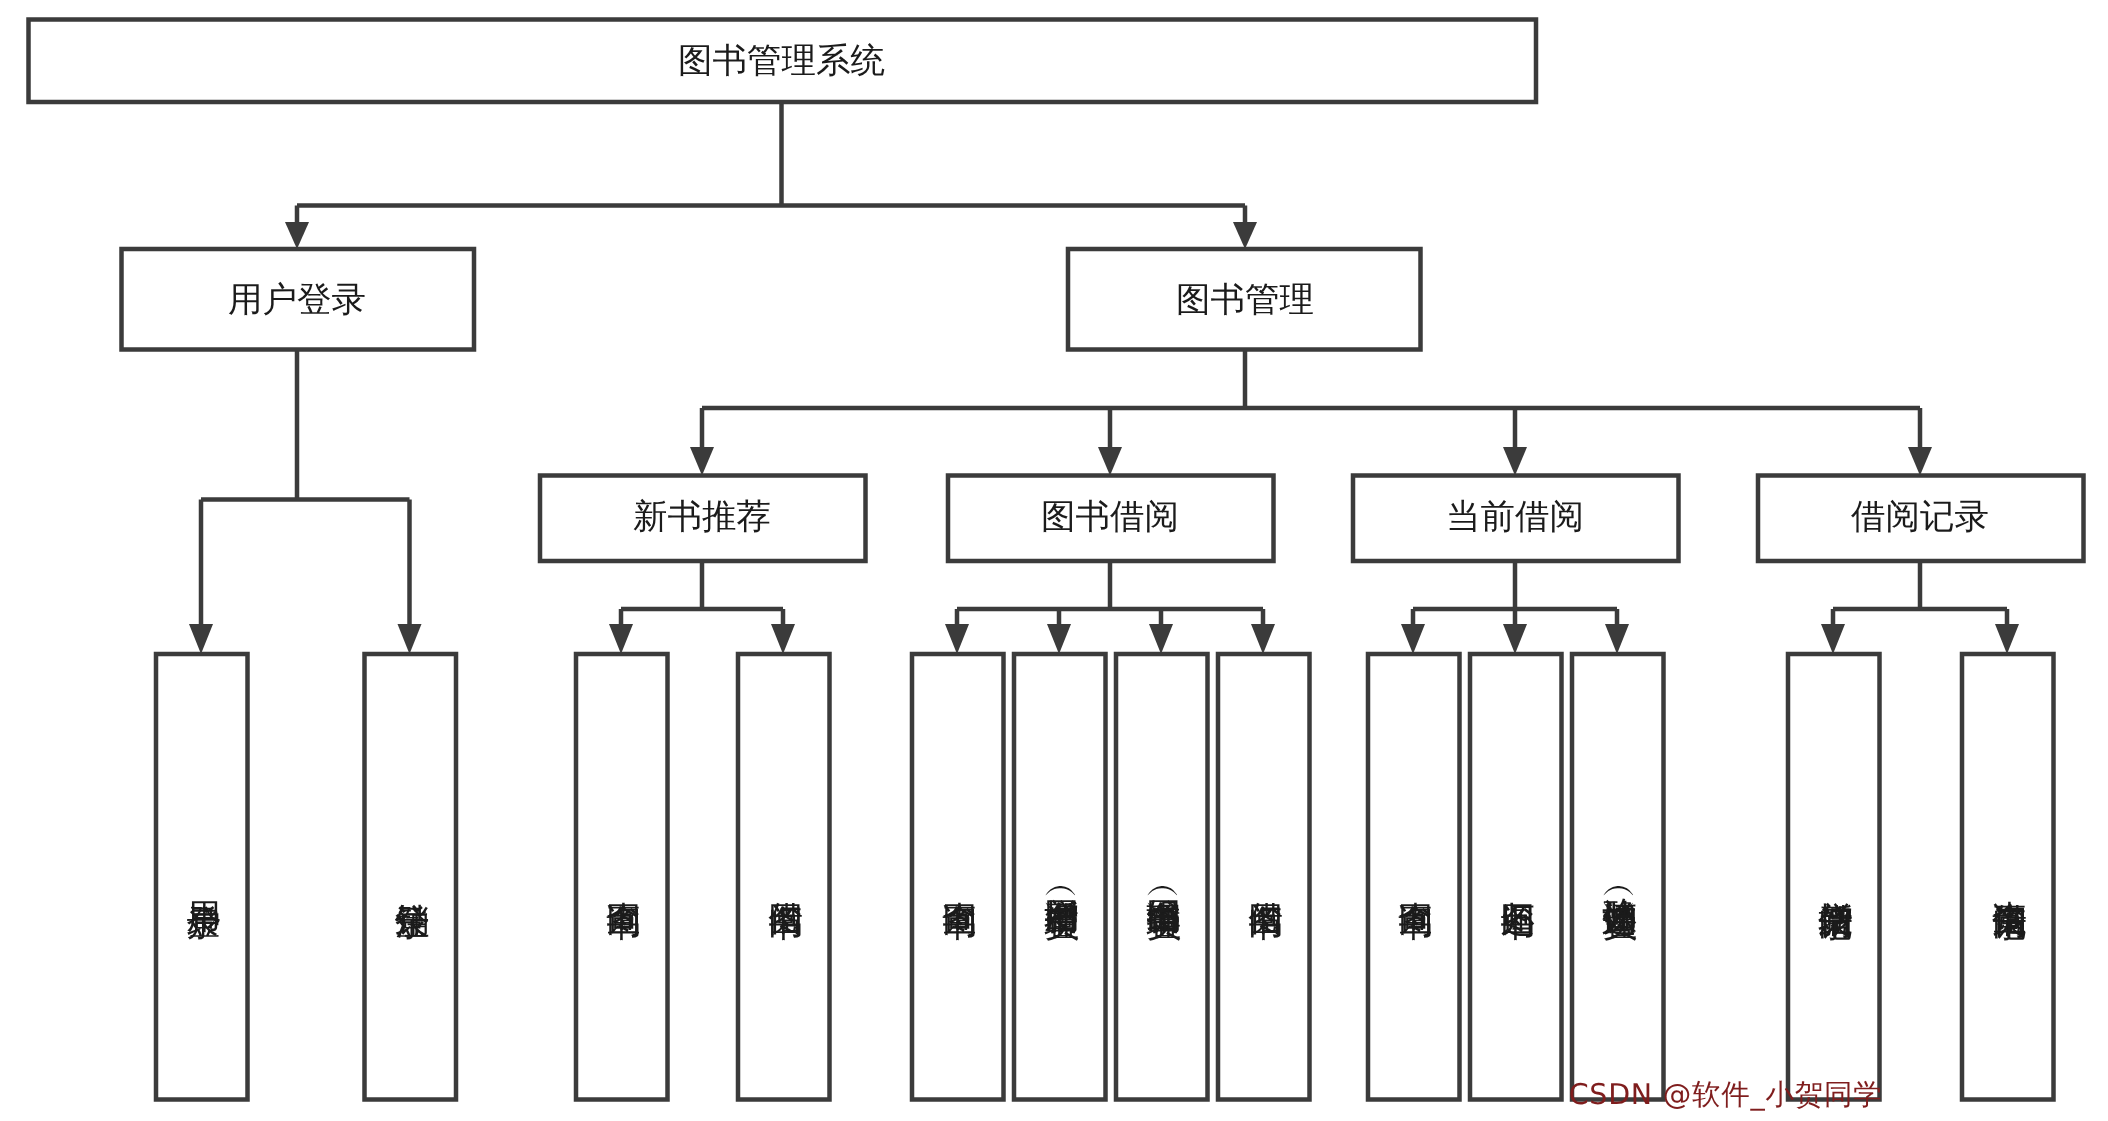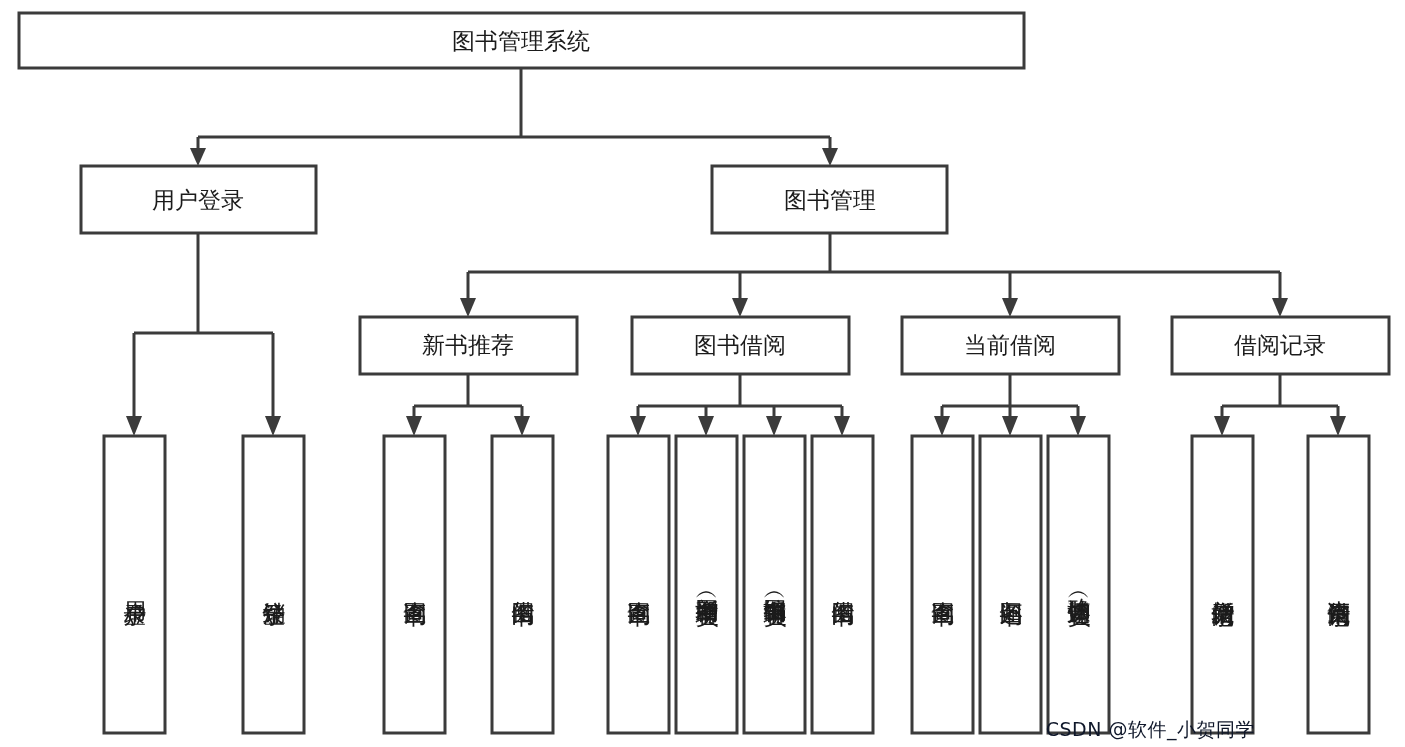--- a/index.html
+++ b/index.html
@@ -62,21 +62,21 @@
     letter-spacing: 1px;
     white-space: nowrap;
     pointer-events: none;
   }
   #watermark {
     position: absolute;
     right: 8px;
     bottom: 4px;
     font-family: "DejaVu Sans", "Liberation Sans", sans-serif;
     font-size: 19px;
-    color: #0f172a;
+    color: #7f1d1d;
     letter-spacing: 0.5px;
     white-space: nowrap;
   }
 </style>
 </head>
 <body>
 
 <div id="diagram-root">
 
   <svg class="diagram-canvas" viewBox="0 0 1405 747">

